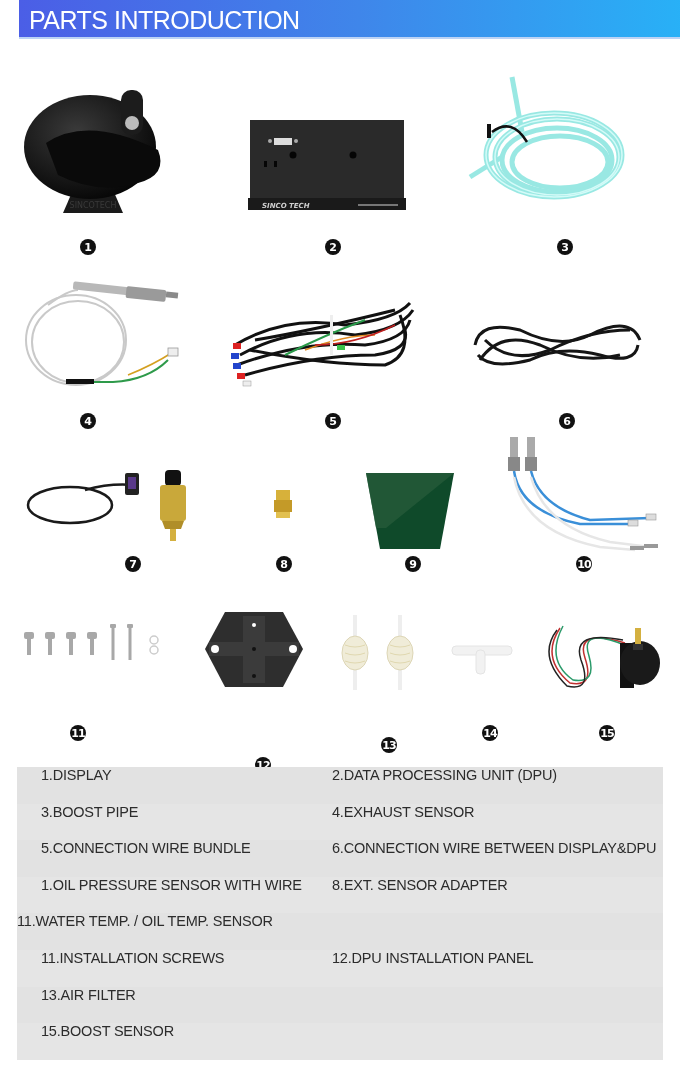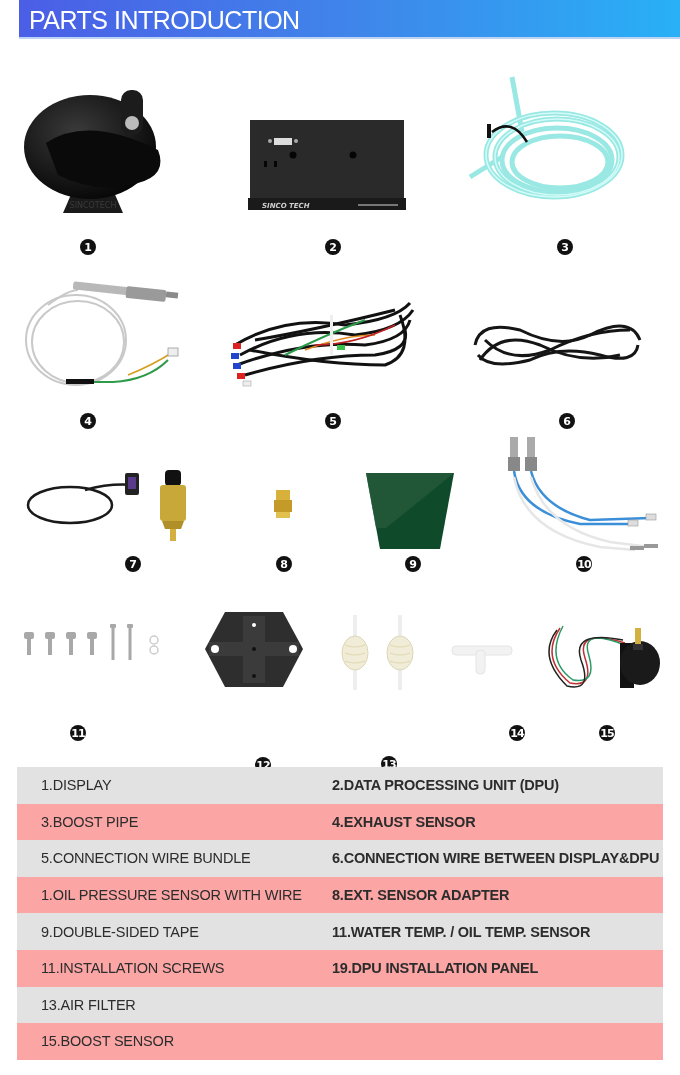--- a/index.html
+++ b/index.html
@@ -22,26 +22,26 @@
   .badge {
     position: absolute; width: 16px; height: 16px; border-radius: 50%;
     background: #111; color: #fff; font-size: 11px; font-weight: bold;
     display: flex; align-items: center; justify-content: center;
     font-family: "DejaVu Sans", sans-serif; line-height: 1;
   }
   .badge.two { font-size: 11px; letter-spacing: -1px; }
 
   
   .parts-table { position: absolute; left: 17px; top: 767px; width: 646px; }
-  .row { display: flex; height: 36.6px; align-items: center; }
+  .row { display: flex; height: 36.6px; }
   .row.odd { background: #e2e2e2; }
-  .row.even { background: #fca5a5; }
+  .row.even { background: #e5e5e5; }
   .cell { font-size: 14.5px; color: #2c2c2c; white-space: nowrap; letter-spacing: -0.2px; }
   .cell.c1 { width: 315px; padding-left: 24px; }
-  .cell.c2 { width: 331px; padding-left: 0; font-weight: bold; }
+  .cell.c2 { width: 331px; padding-left: 0; }
 </style>
 </head>
 <body>
 
 <div class="header">
   <div class="header-title">PARTS INTRODUCTION</div>
 </div>
 
 <div class="part" style="left:18px;top:85px;width:150px;height:130px;">
   <svg width="150" height="130" viewBox="0 0 150 130">
@@ -246,29 +246,29 @@
       <rect x="58" y="0" width="4" height="75" fill="#eeeeee" stroke="none"></rect>
       <ellipse cx="15" cy="38" rx="13" ry="17"></ellipse>
       <ellipse cx="60" cy="38" rx="13" ry="17"></ellipse>
     </g>
     <g stroke="#e0d8b0" stroke-width="1" fill="none">
       <path d="M5 30 Q15 34 25 30 M5 38 Q15 42 25 38 M5 46 Q15 50 25 46"></path>
       <path d="M50 30 Q60 34 70 30 M50 38 Q60 42 70 38 M50 46 Q60 50 70 46"></path>
     </g>
   </svg>
 </div>
-<div class="badge two" style="left:381px;top:756px;">13</div>
+<div class="badge two" style="left:381px;top:737px;">13</div>
 
 <div class="part" style="left:450px;top:640px;width:65px;height:35px;">
   <svg width="65" height="35" viewBox="0 0 65 35">
     <rect x="2" y="6" width="60" height="9" rx="4" fill="#f2f2f2" stroke="#e4e4e4"></rect>
     <rect x="26" y="10" width="9" height="24" rx="4" fill="#f2f2f2" stroke="#e4e4e4"></rect>
   </svg>
 </div>
-<div class="badge two" style="left:509px;top:725px;">14</div>
+<div class="badge two" style="left:482px;top:725px;">14</div>
 
 <div class="part" style="left:545px;top:618px;width:120px;height:75px;">
   <svg width="120" height="75" viewBox="0 0 120 75">
     <g fill="none" stroke-width="1.5">
       <path d="M15 10 Q-5 40 25 65 Q50 70 40 40 Q30 10 80 25" stroke="#c03030"></path>
       <path d="M18 8 Q0 42 28 62 Q52 66 44 38 Q34 8 82 28" stroke="#2a9a6a"></path>
       <path d="M12 12 Q-8 38 22 68 Q48 74 36 42 Q26 12 78 22" stroke="#222"></path>
     </g>
     <rect x="75" y="25" width="14" height="45" fill="#111"></rect>
     <ellipse cx="95" cy="45" rx="20" ry="22" fill="#1a1a1a"></ellipse>
@@ -289,26 +289,25 @@
   </div>
   <div class="row odd">
     <div class="cell c1">5.CONNECTION WIRE BUNDLE</div>
     <div class="cell c2">6.CONNECTION WIRE BETWEEN DISPLAY&amp;DPU</div>
   </div>
   <div class="row even">
     <div class="cell c1">1.OIL PRESSURE SENSOR WITH WIRE</div>
     <div class="cell c2">8.EXT. SENSOR ADAPTER</div>
   </div>
   <div class="row odd">
-    <div class="cell c1">9.DOUBLE-SIDED TAPE</div>
     <div class="cell c2">11.WATER TEMP. / OIL TEMP. SENSOR</div>
   </div>
   <div class="row even">
     <div class="cell c1">11.INSTALLATION SCREWS</div>
-    <div class="cell c2">19.DPU INSTALLATION PANEL</div>
+    <div class="cell c2">12.DPU INSTALLATION PANEL</div>
   </div>
   <div class="row odd">
     <div class="cell c1">13.AIR FILTER</div>
   </div>
   <div class="row even">
     <div class="cell c1">15.BOOST SENSOR</div>
     <div class="cell c2"></div>
   </div>
 </div>
 

